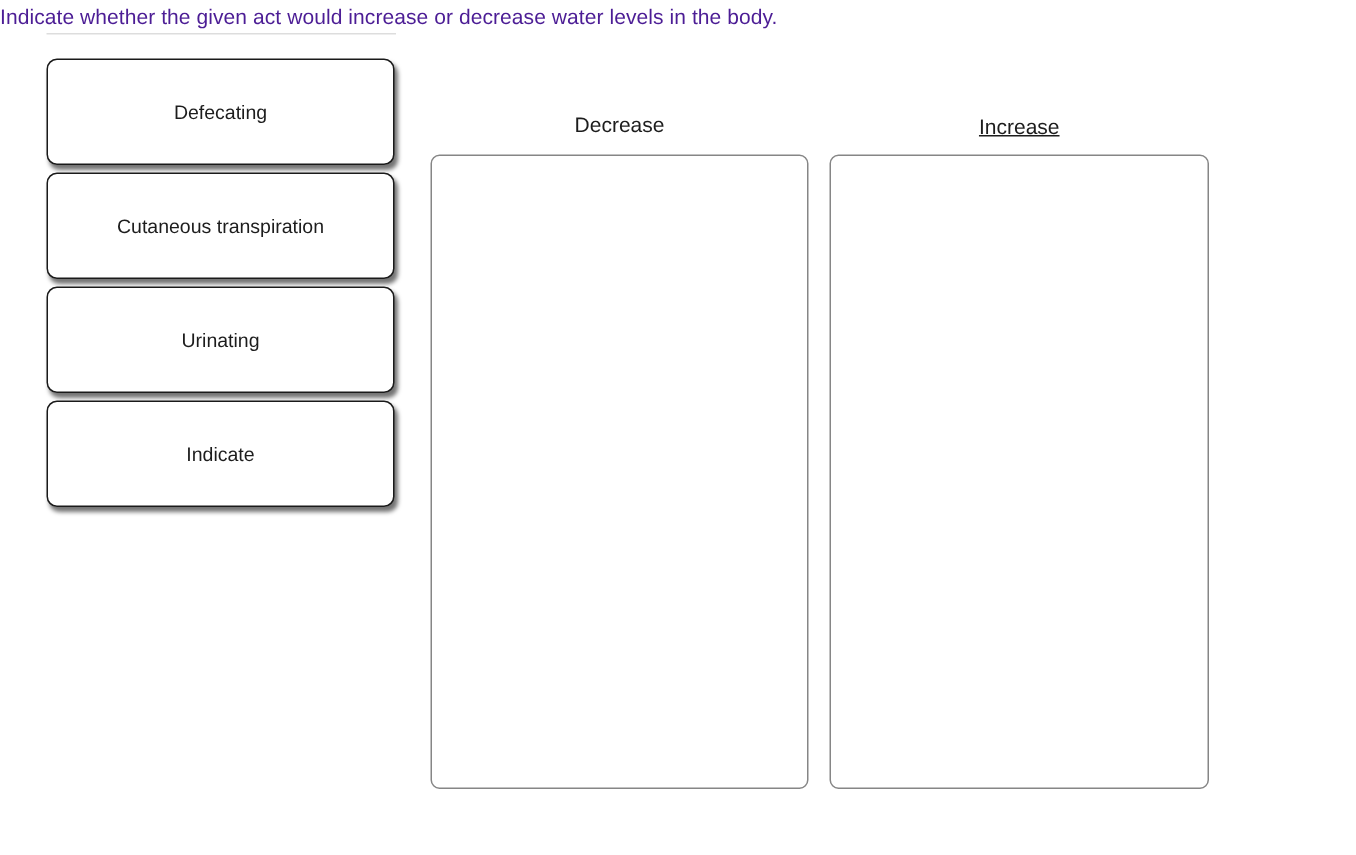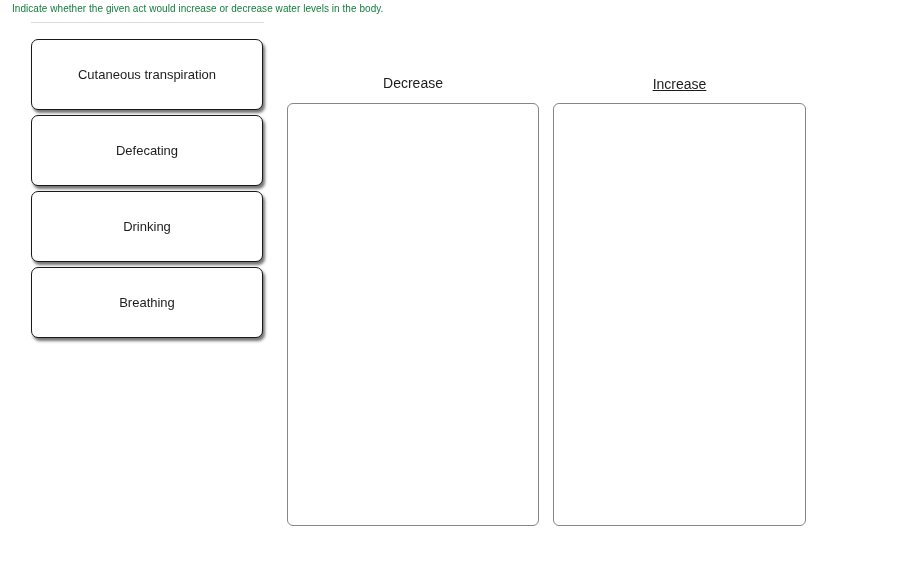--- a/index.html
+++ b/index.html
@@ -19,24 +19,24 @@
   
   #prompt-bar {
     position: absolute;
     left: 0;
     top: 0;
     width: 904px;
     height: 23px;
   }
   #prompt-text {
     position: absolute;
-    left: 12px;
+    left: 0;
     top: 3px;
-    font-size: 10px;
-    color: #15803d;
+    font-size: 14px;
+    color: #4c1d95;
     letter-spacing: 0.05px;
     white-space: nowrap;
   }
   #prompt-divider {
     position: absolute;
     left: 31px;
     top: 22px;
     width: 233px;
     height: 1px;
     background: #dddddd;
@@ -106,37 +106,37 @@
 <body>
 
 <div id="prompt-bar">
   <div id="prompt-text">Indicate whether the given act would increase or decrease water levels in the body.</div>
   <div id="prompt-divider"></div>
 </div>
 
 <div id="card-stack">
 
   <div class="drag-card">
-    <span class="drag-card-label">Cutaneous transpiration</span>
+    <span class="drag-card-label">Defecating</span>
   </div>
 
   <div class="drag-card">
-    <span class="drag-card-label">Defecating</span>
-  </div>
-
-
-
-  <div class="drag-card">
-    <span class="drag-card-label">Drinking</span>
+    <span class="drag-card-label">Cutaneous transpiration</span>
   </div>
 
 
   <div class="drag-card">
-    <span class="drag-card-label">Breathing</span>
+    <span class="drag-card-label">Urinating</span>
   </div>
+
+  <div class="drag-card">
+    <span class="drag-card-label">Indicate</span>
+  </div>
+
+
 
 </div>
 
 <div class="drop-column" id="drop-column-decrease">
   <div class="drop-title" id="drop-title-decrease">Decrease</div>
   <div class="drop-zone" id="drop-zone-decrease"></div>
 </div>
 
 <div class="drop-column" id="drop-column-increase">
   <div class="drop-title" id="drop-title-increase">Increase</div>

